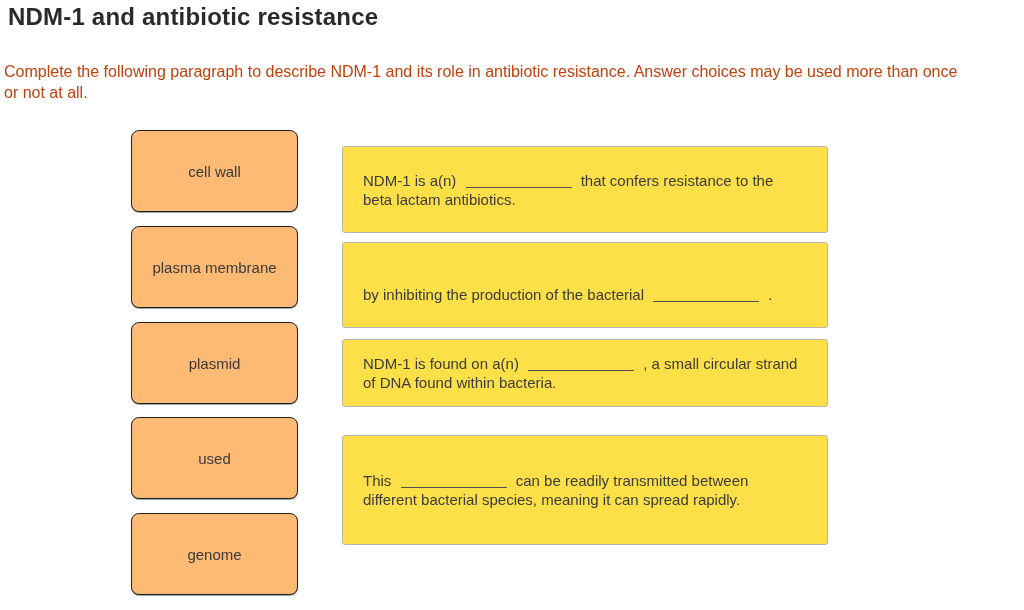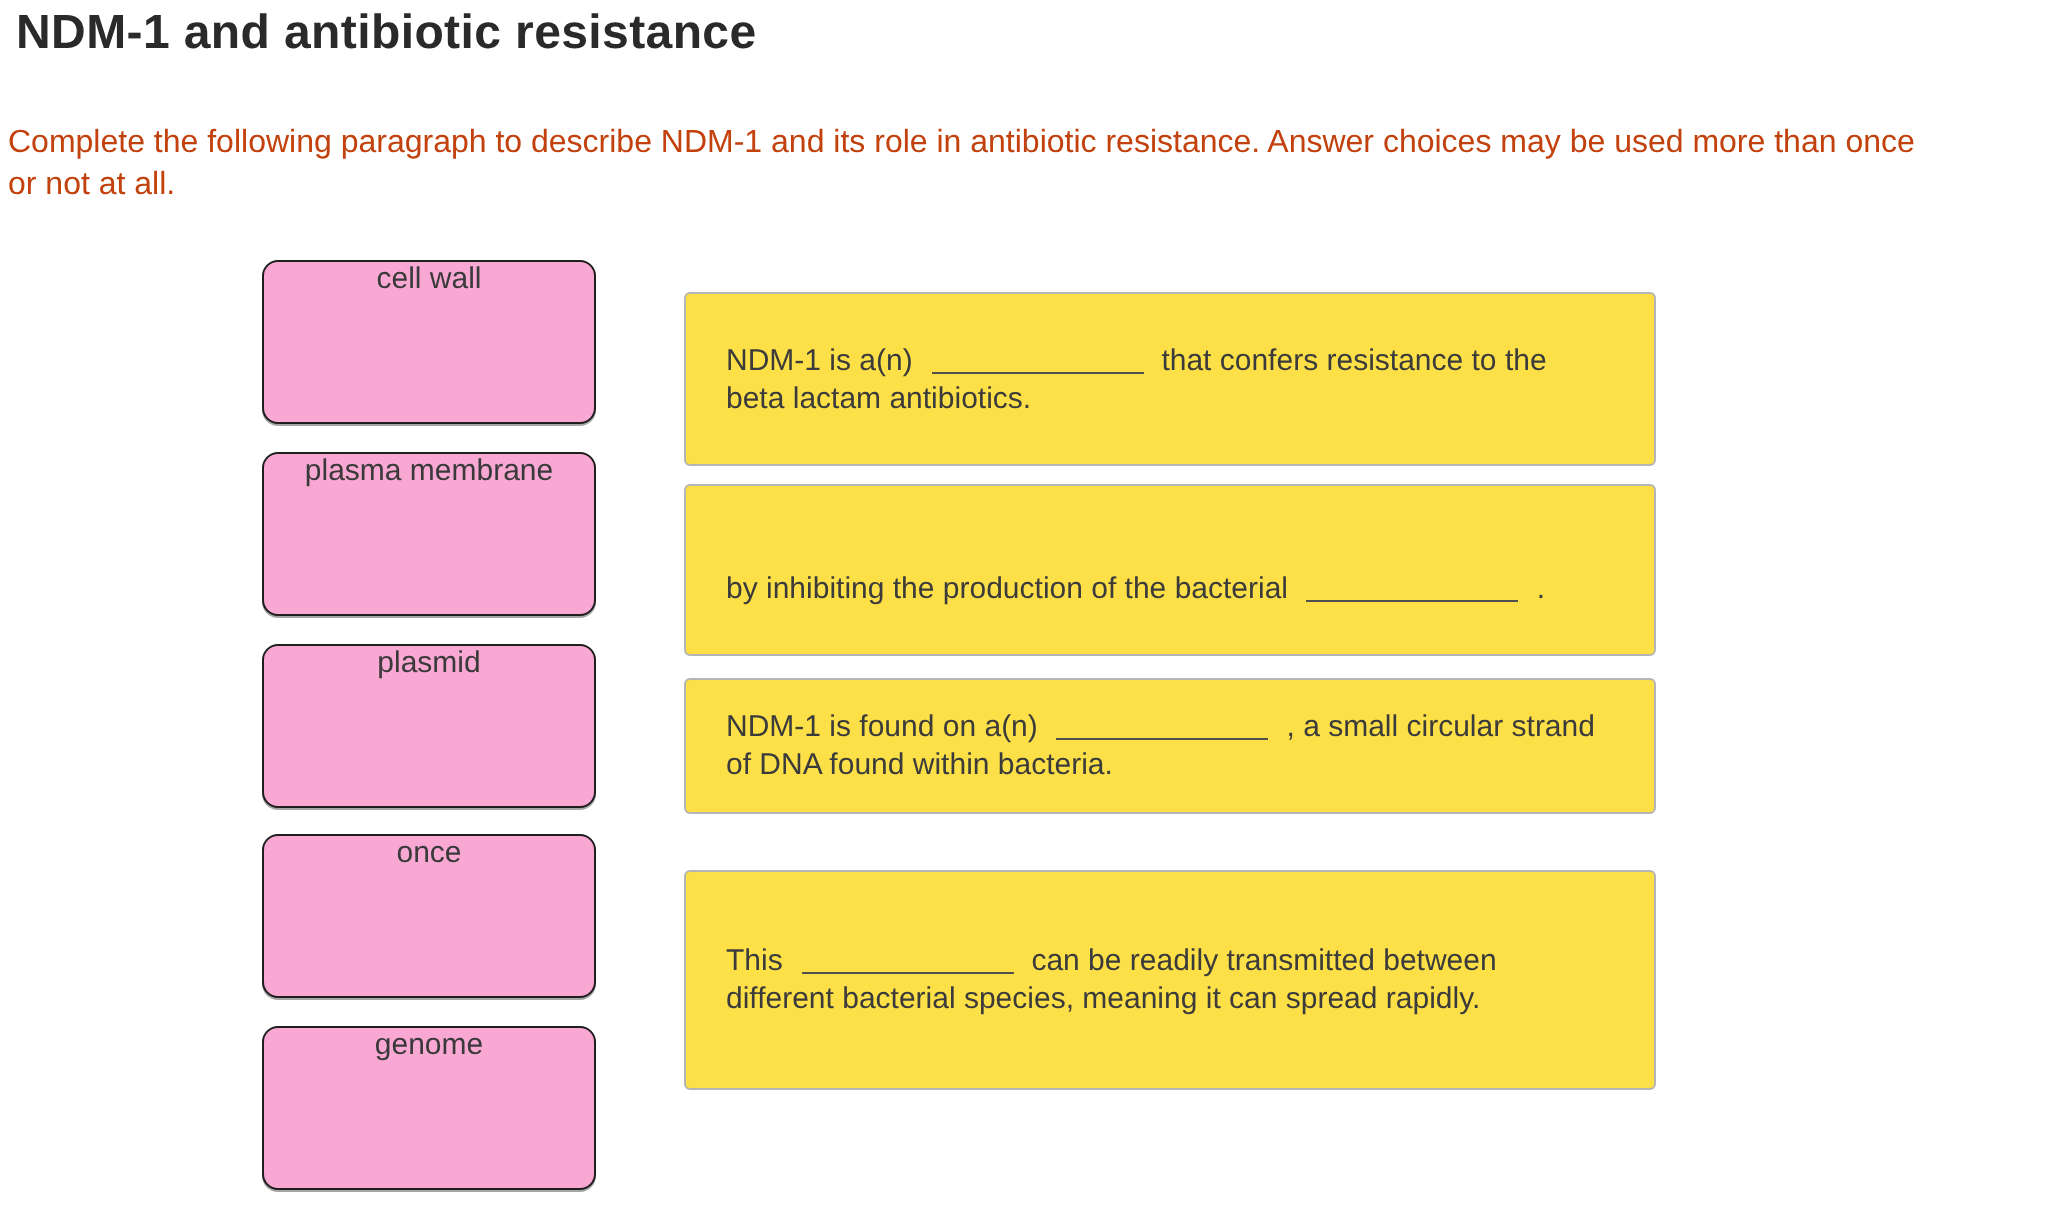--- a/index.html
+++ b/index.html
@@ -13,23 +13,23 @@
     letter-spacing:0.2px; white-space:nowrap;
   }
   .instructions {
     position:absolute; left:4px; top:61px; margin:0;
     font-size:16px; line-height:21px; color:#c2410c;
   }
   .instructions .line { white-space:nowrap; }
 
   .choice {
     position:absolute; left:131px; width:167px; height:82px;
-    background:#f9a8d4; border:1px solid #1f1f1f; border-radius:8px;
+    background:#fdba74; border:1px solid #1f1f1f; border-radius:8px;
     box-shadow:0 1px 0 rgba(0,0,0,0.35);
-    display:flex; align-items:flex-start; justify-content:center;
+    display:flex; align-items:center; justify-content:center;
     box-sizing:border-box; cursor:pointer;
   }
   .choice .label {
     font-size:15px; color:#3a3a3a; white-space:nowrap;
   }
 
   .target {
     position:absolute; left:342px; width:486px;
     background:#fde047; border:1.5px solid #b5b5b5; border-radius:3px;
     display:flex; align-items:center;
@@ -59,21 +59,21 @@
   <div class="choice" style="top:130px">
     <span class="label">cell wall</span>
   </div>
   <div class="choice" style="top:226px">
     <span class="label">plasma membrane</span>
   </div>
   <div class="choice" style="top:322px">
     <span class="label">plasmid</span>
   </div>
   <div class="choice" style="top:417px">
-    <span class="label">once</span>
+    <span class="label">used</span>
   </div>
   <div class="choice" style="top:513px">
     <span class="label">genome</span>
   </div>
 </div>
 
 <div>
   <div class="target" style="top:146px;height:87px">
     <div class="target-text"><span>NDM-1 is a(n)</span> <span class="blank"></span> <span>that confers resistance to the</span><br><span>beta lactam antibiotics.</span></div>
   </div>

